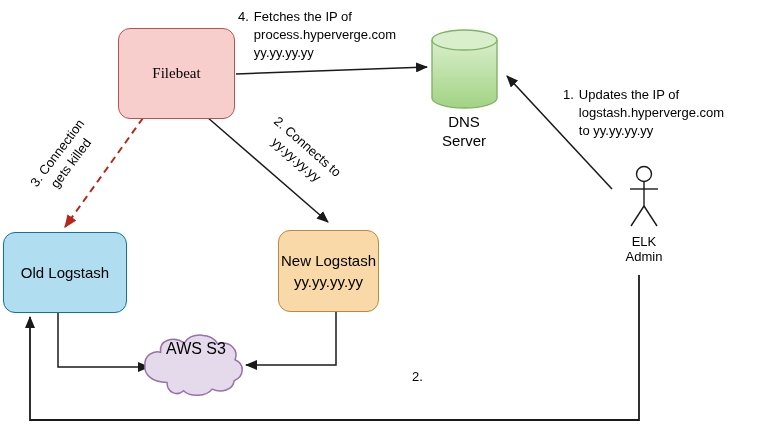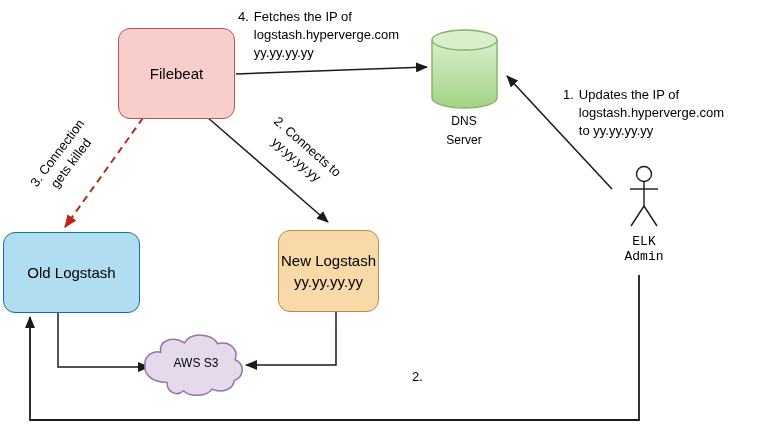--- a/index.html
+++ b/index.html
@@ -5,27 +5,27 @@
   html,body{margin:0;padding:0;background:#fff;}
   #canvas{
     position:relative;width:768px;height:432px;background:#ffffff;
     font-family:"Liberation Sans", sans-serif;color:#000;overflow:hidden;
   }
   #wires{position:absolute;left:0;top:0;width:768px;height:432px;}
   .node{
     position:absolute;display:flex;flex-direction:column;align-items:center;justify-content:center;
     border-radius:12px;font-size:15px;line-height:21px;text-align:center;box-sizing:border-box;
   }
-  .node-filebeat{left:118px;top:28px;width:117px;height:91px;background:#f8cecc;border:1.5px solid #b85450;}
-  .node-old{left:3px;top:232px;width:137px;height:81px;background:#b1ddf0;border:1.5px solid #10739e;}
+  .node-filebeat{left:118px;top:28px;width:117px;height:91px;background:#f8cecc;border:1.5px solid #b85450;font-family:Liberation Serif, serif;}
+  .node-old{left:3px;top:232px;width:124px;height:81px;background:#b1ddf0;border:1.5px solid #10739e;}
   .node-new{left:278px;top:230px;width:101px;height:82px;background:#f8d9a7;border:1.5px solid #b98b42;}
   .shape-label{position:absolute;text-align:center;white-space:pre-line;}
-  .dns-label{left:419px;top:112px;width:90px;font-size:12px;line-height:19px;}
-  .aws-label{left:146px;top:356px;width:100px;font-size:12px;}
-  .elk-label{left:614px;top:234px;width:60px;font-size:13px;line-height:15px;font-family:Liberation Mono, monospace;}
+  .dns-label{left:419px;top:112px;width:90px;font-size:15px;line-height:19px;}
+  .aws-label{left:146px;top:340px;width:100px;font-size:16px;}
+  .elk-label{left:614px;top:234px;width:60px;font-size:13px;line-height:15px;}
   .note{position:absolute;display:flex;gap:5px;font-size:13px;line-height:18px;}
   .note .body{white-space:pre-line;}
   .note-fetch{left:238px;top:8px;width:200px;}
   .note-updates{left:563px;top:86px;width:200px;}
   .note-stops{left:412px;top:368px;width:220px;}
   .rot-note{position:absolute;font-size:13px;line-height:17px;text-align:center;white-space:pre-line;}
   .note-connects{left:242px;top:136px;width:120px;transform:rotate(41deg);}
   .note-killed{left:4px;top:141px;width:120px;transform:rotate(-53deg);}
 </style>
 </head>
@@ -86,21 +86,21 @@
 
   <div class="shape-label dns-label">DNS
 Server</div>
   <div class="shape-label aws-label">AWS S3</div>
   <div class="shape-label elk-label">ELK
 Admin</div>
 
   <div class="note note-fetch">
     <span class="num">4.</span>
     <span class="body">Fetches the IP of
-logstash.hyperverge.com
+process.hyperverge.com
 yy.yy.yy.yy</span>
   </div>
 
   <div class="note note-updates">
     <span class="num">1.</span>
     <span class="body">Updates the IP of
 logstash.hyperverge.com
 to yy.yy.yy.yy</span>
   </div>
 

